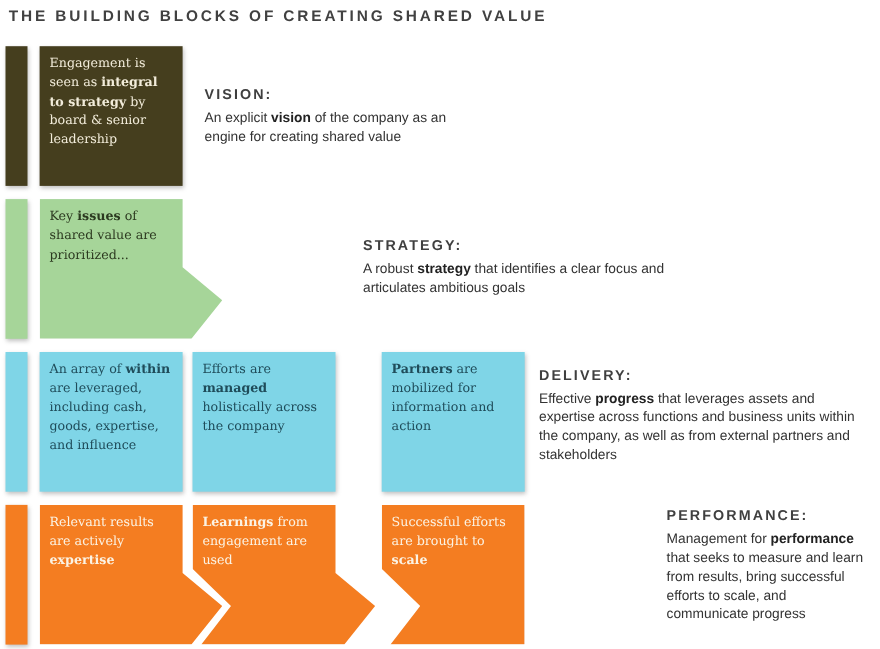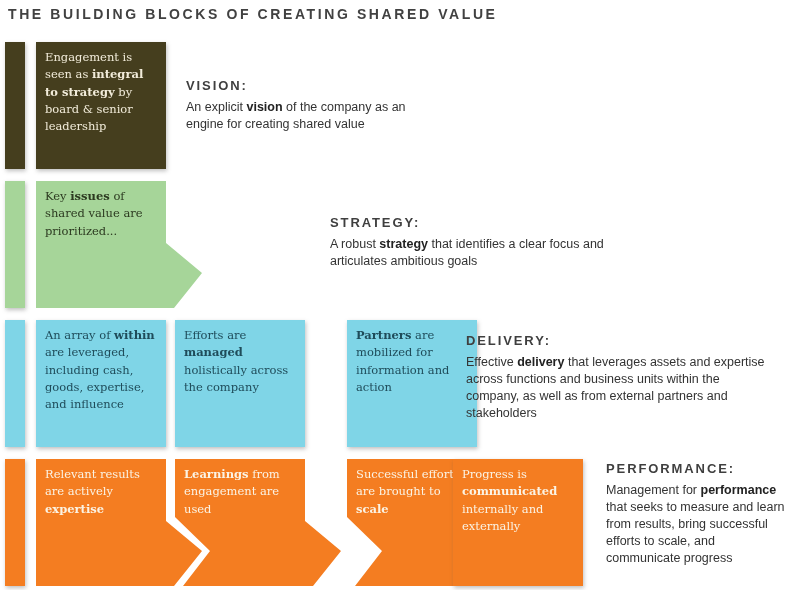--- a/index.html
+++ b/index.html
@@ -50,21 +50,21 @@
 
   .label{position:absolute;}
   .label-heading{
     font-size:13px;font-weight:700;letter-spacing:1.9px;color:#3f3f3f;
     margin-bottom:6px;white-space:nowrap;
   }
   .label-body{font-size:12.5px;line-height:1.36;color:#333333;}
   .label-body b{font-weight:700;color:#222;}
   .label-vision{left:186px;top:78px;width:242px;}
   .label-strategy{left:330px;top:215px;width:288px;}
-  .label-delivery{left:466px;top:333px;width:302px;}
+  .label-delivery{left:490px;top:333px;width:302px;}
   .label-performance{left:606px;top:461px;width:186px;}
 </style>
 </head>
 <body>
 
 <div class="page">
 
   <div class="page-title">THE BUILDING BLOCKS OF CREATING SHARED VALUE</div>
 
   <div class="row row-vision">
@@ -86,28 +86,27 @@
   </div>
 
   <div class="row row-delivery">
     <div class="bar blue"></div>
     <div class="box blue pos-1">An array of <b>within</b> are leveraged, including cash, goods, expertise, and influence</div>
     <div class="box blue pos-2">Efforts are <b>managed</b> holistically across the company</div>
     <div class="box blue pos-3"><b>Partners</b> are mobilized for information and action</div>
   </div>
   <div class="label label-delivery">
     <div class="label-heading">DELIVERY:</div>
-    <div class="label-body">Effective <b>delivery</b> that leverages assets and expertise across functions and business units within the company, as well as from external partners and stakeholders</div>
+    <div class="label-body">Effective <b>progress</b> that leverages assets and expertise across functions and business units within the company, as well as from external partners and stakeholders</div>
   </div>
 
   <div class="row row-performance">
     <div class="bar orangebg"></div>
     <div class="box orangebg pos-1 pointed">Relevant results are actively <b>expertise</b></div>
     <div class="box orangebg pos-2 pointed notched"><b>Learnings</b> from engagement are used</div>
     <div class="box orangebg pos-3 notched">Successful efforts are brought to <b>scale</b></div>
-    <div class="box orangebg pos-4">Progress is <b>communicated</b> internally and externally</div>
   </div>
   <div class="label label-performance">
     <div class="label-heading">PERFORMANCE:</div>
     <div class="label-body">Management for <b>performance</b> that seeks to measure and learn from results, bring successful efforts to scale, and communicate progress</div>
   </div>
 
 </div>
 
 </body></html>

